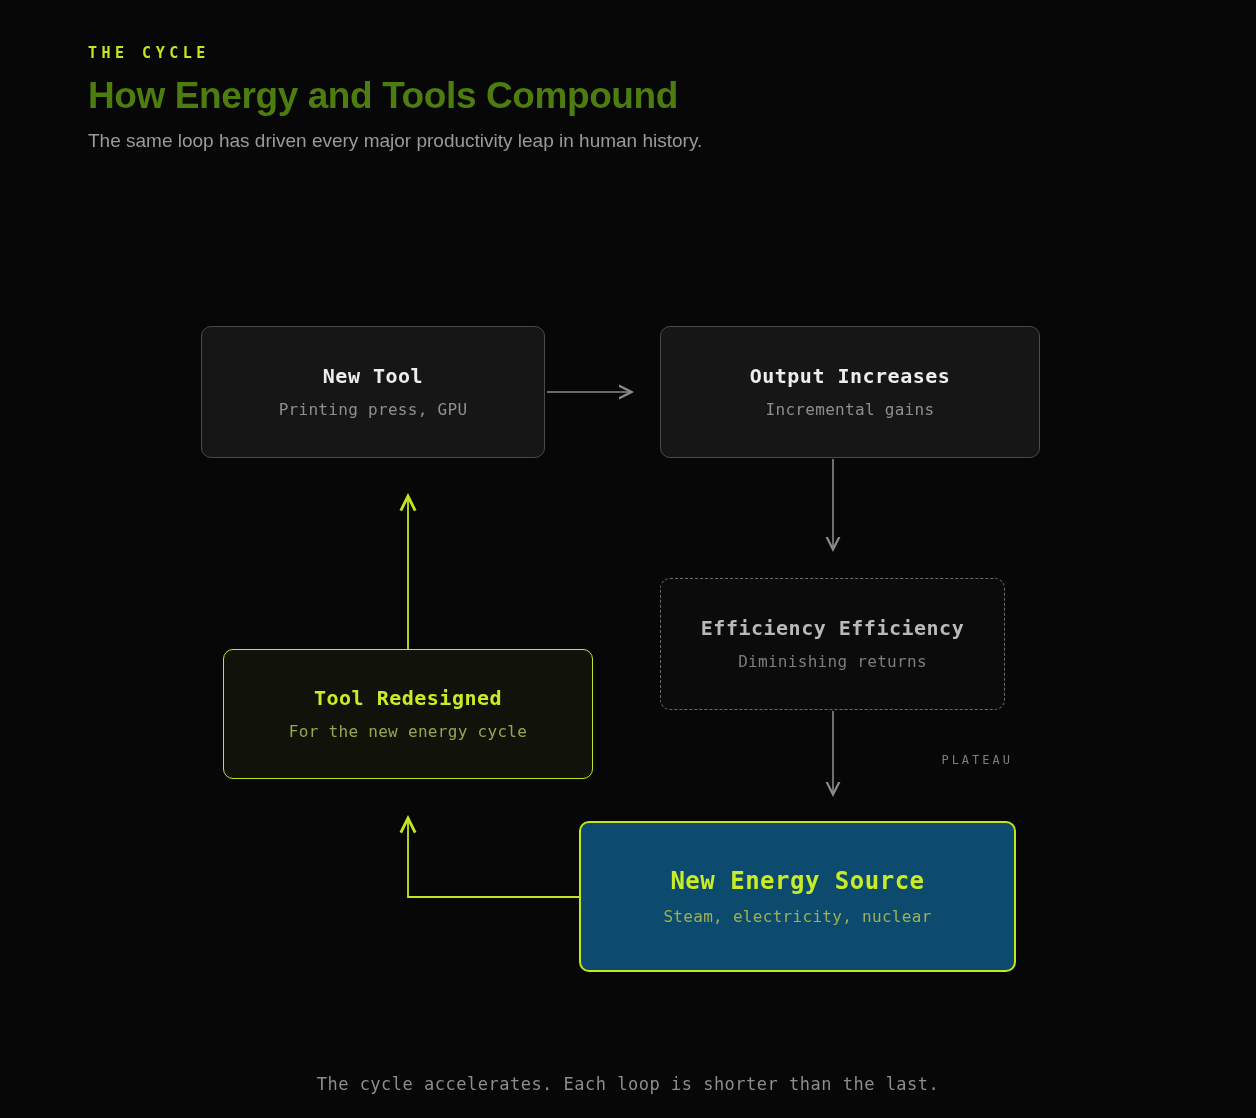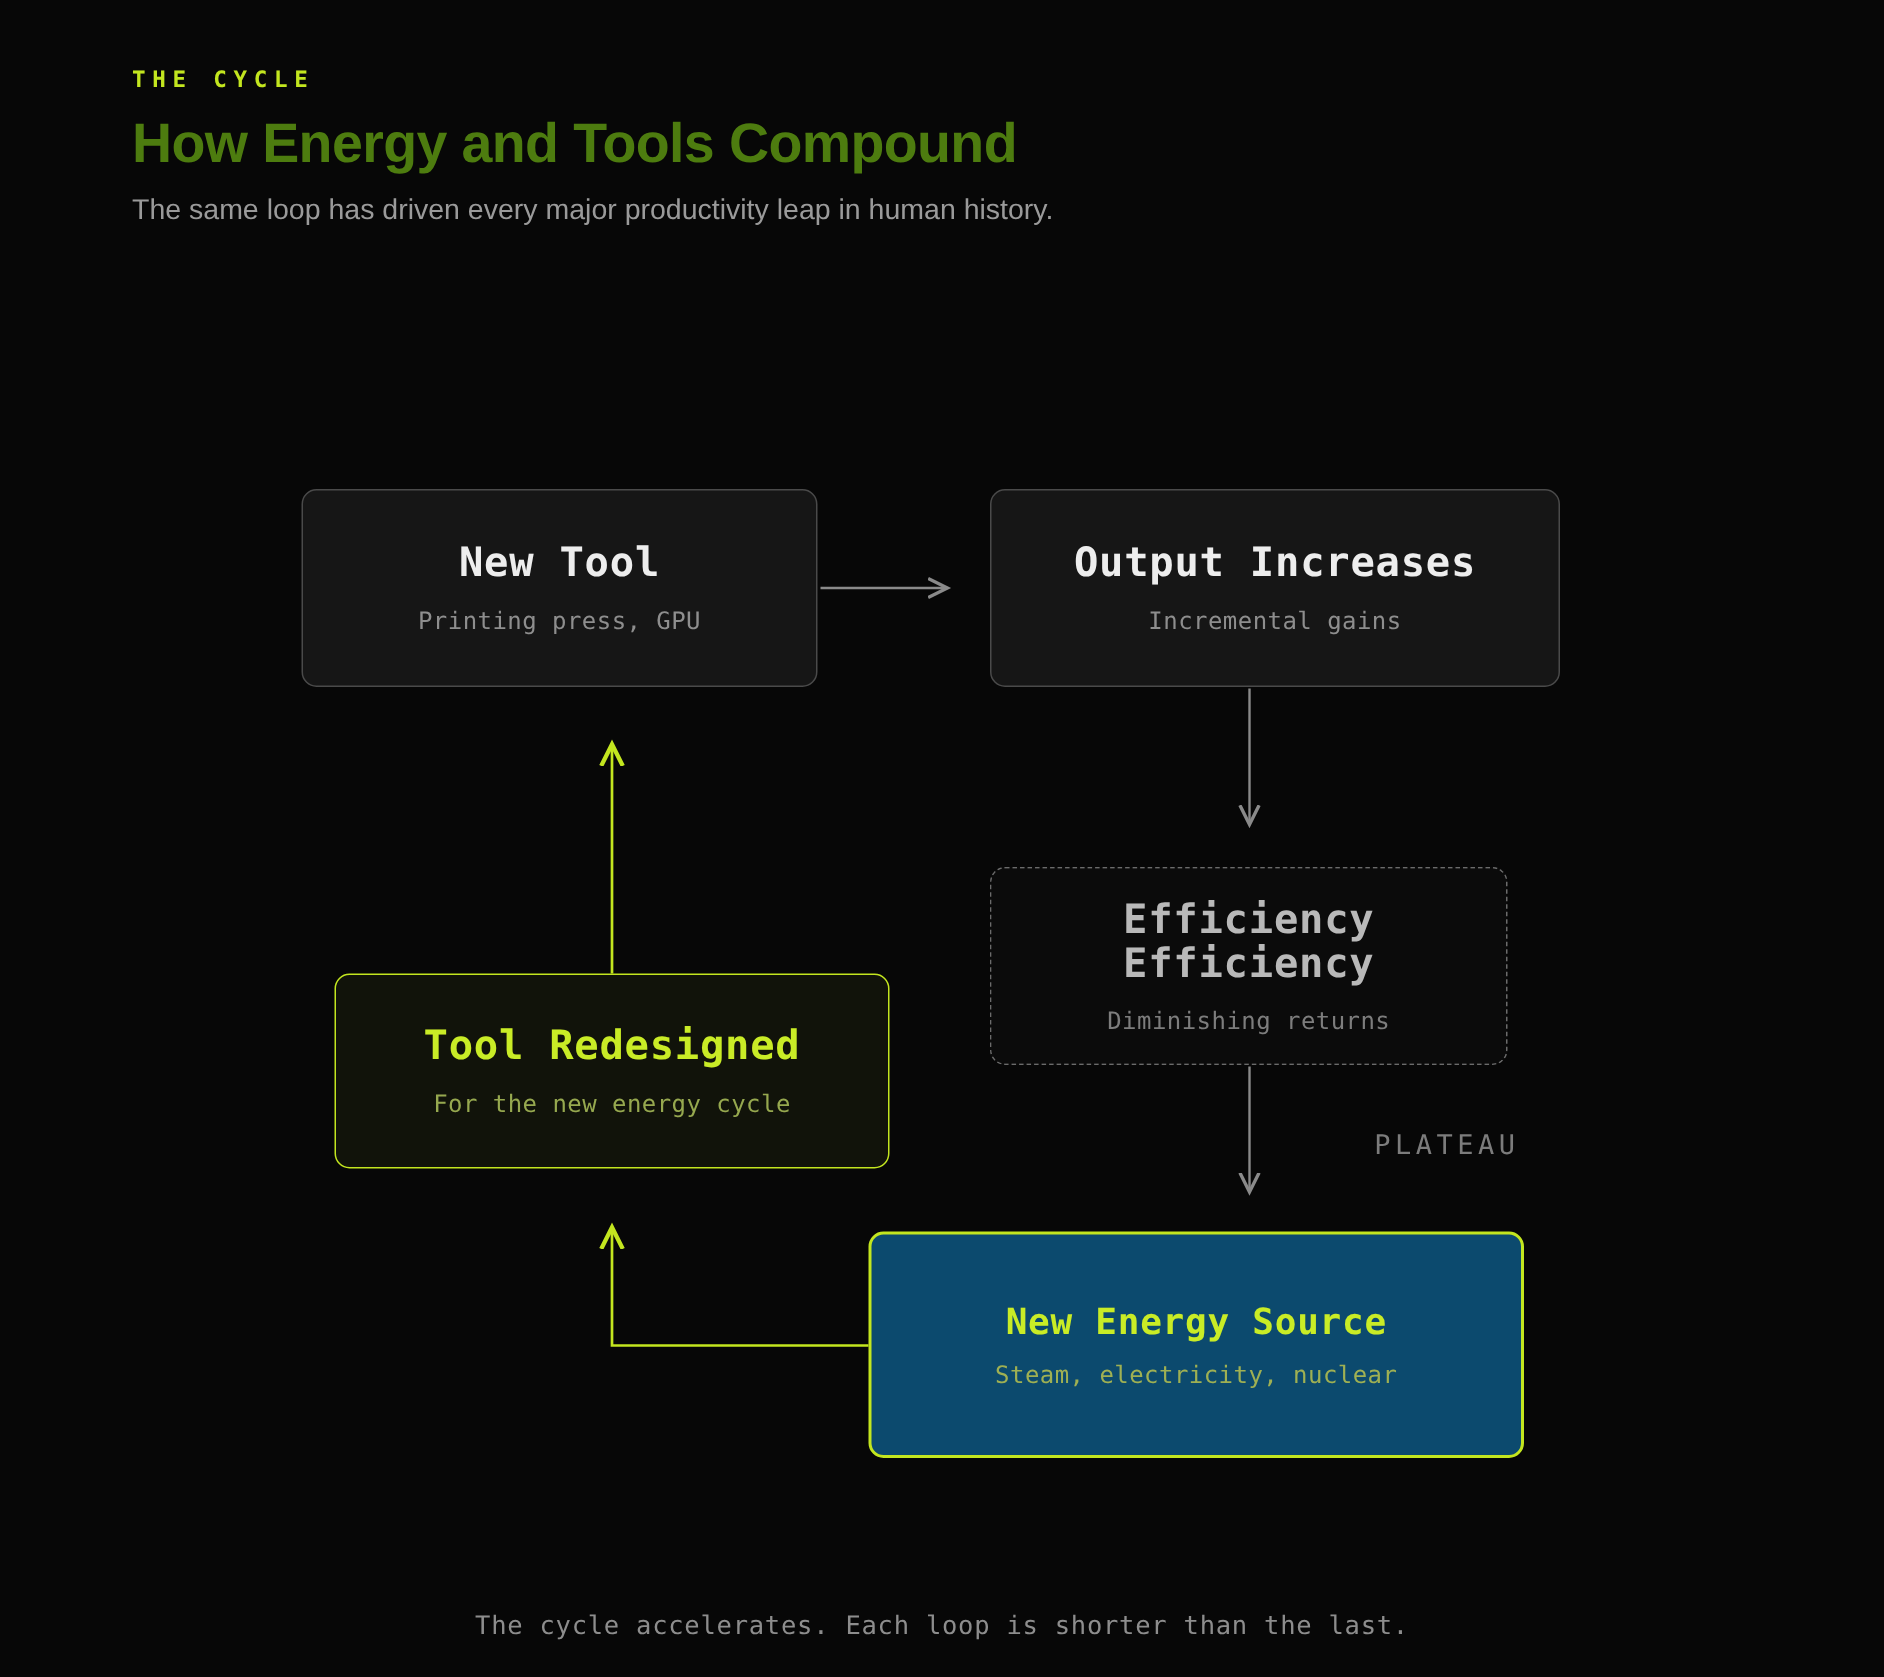--- a/index.html
+++ b/index.html
@@ -70,21 +70,21 @@
     box-sizing: border-box;
     border-radius: 10px;
     display: flex;
     flex-direction: column;
     align-items: center;
     justify-content: center;
     text-align: center;
   }
   .node .n-title {
     font-family: "DejaVu Sans Mono", monospace;
-    font-size: 27px;
+    font-size: 20px;
     font-weight: 700;
     letter-spacing: 0.5px;
     line-height: 1.1;
   }
   .node .n-sub {
     font-family: "DejaVu Sans Mono", monospace;
     font-size: 16px;
     letter-spacing: 0.3px;
     margin-top: 14px;
     line-height: 1.1;
@@ -125,21 +125,21 @@
   #node-efficiency      { left: 660px; top: 578px; width: 345px; height: 132px; }
   #node-new-energy      { left: 579px; top: 821px; width: 437px; height: 151px; }
   #node-tool-redesigned { left: 223px; top: 649px; width: 370px; height: 130px; }
 
   
   .plateau {
     position: absolute;
     right: 243px;
     top: 753px;
     font-family: "DejaVu Sans Mono", monospace;
-    font-size: 18px;
+    font-size: 12px;
     letter-spacing: 3px;
     color: #7c7c7c;
   }
 
   
   .footer {
     position: absolute;
     left: 0;
     top: 1074px;
     width: 1256px;

